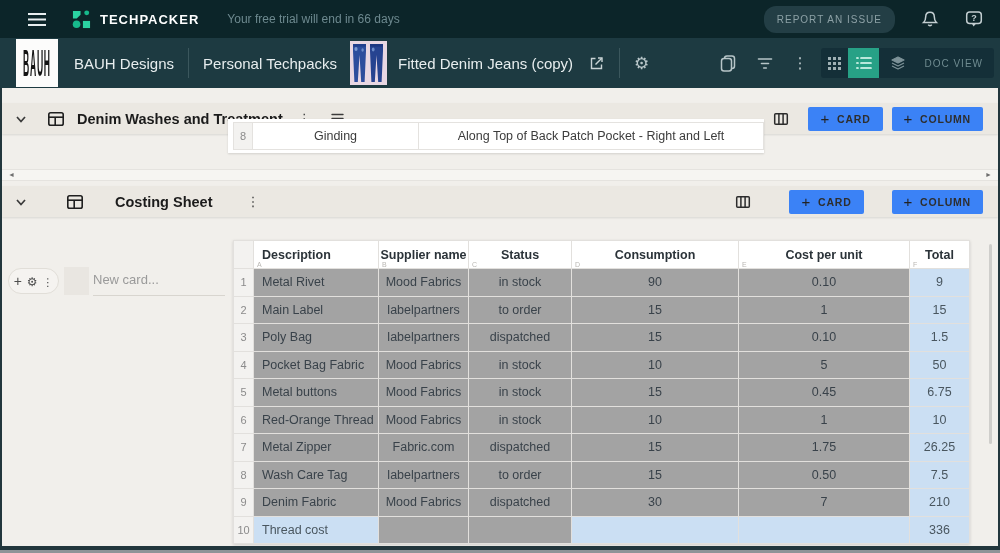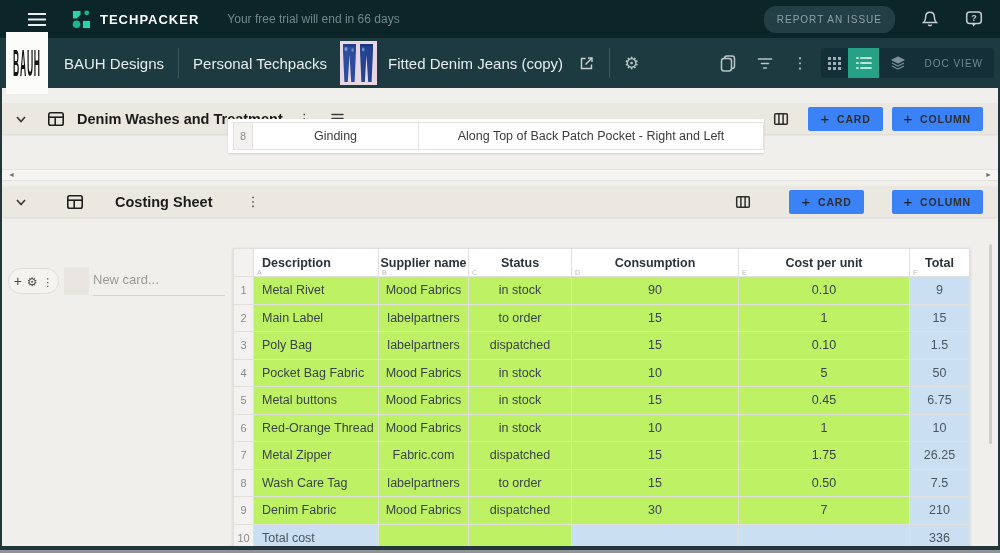--- a/index.html
+++ b/index.html
@@ -12,21 +12,21 @@
   .tp-logo { margin-left:25px; display:flex; }
   .brand { margin-left:9px; color:#fdfefe; font-weight:bold; font-size:13px; letter-spacing:1px; }
   .trial { margin-left:28px; color:#6d898f; font-size:12px; }
   .topbar .spacer, .toolbar .spacer, .sec-header .spacer { flex:1; }
   .report-btn { background:#233e45; color:#8da1a6; font-size:10px; letter-spacing:1px; padding:8px 13px; border-radius:12px; margin-right:25px; cursor:pointer; }
   .top-icon { margin-right:24px; display:flex; cursor:pointer; }
   .top-icon:last-child { margin-right:16px; }
 
   
   .toolbar { position:absolute; top:38px; left:0; width:100%; height:50px; background:#1d3a41; display:flex; align-items:center; color:#e7edee; }
-  .bauh-box { width:42px; height:62px; margin-left:6px; background:#fcfcfb; display:flex; align-items:center; justify-content:center; overflow:hidden; cursor:pointer; }
+  .bauh-box { width:42px; height:48px; margin-left:16px; background:#fcfcfb; display:flex; align-items:center; justify-content:center; overflow:hidden; cursor:pointer; }
   .bauh-text { font-size:11px; font-weight:600; letter-spacing:1px; color:#141414; transform:scale(0.78,3.3); }
   .bc-text { font-size:15px; white-space:nowrap; cursor:pointer; }
   .company { margin-left:16px; }
   .vsep { width:1px; height:30px; background:#3b575d; margin:0 14px; }
   .thumb { width:37px; height:44px; margin:0 11px 0 13px; flex:none; cursor:pointer; }
   .ext-icon { margin-left:15px; display:flex; cursor:pointer; }
   .gear-glyph { font-size:17px; color:#b7c5c8; cursor:pointer; }
   .tb-icon { margin-right:17px; display:flex; cursor:pointer; }
   .kebab-light { color:#c3ced1; font-size:15px; letter-spacing:0; margin-right:14px; cursor:pointer; }
   .kebab-light::before { content:"\22EE"; }
@@ -67,21 +67,21 @@
   .pill { position:absolute; left:8px; top:268px; width:51px; height:26px; background:#f5f3f0; border:1px solid #e1ded8; border-radius:13px; display:flex; align-items:center; justify-content:space-evenly; color:#4d4d4d; }
   .pill span { cursor:pointer; }
   .pill .p-plus::before { content:"+"; font-size:14px; }
   .pill .p-gear::before { content:"\2699"; font-size:12px; }
   .pill .p-kebab::before { content:"\22EE"; font-size:11px; }
   .drag-square { position:absolute; left:64px; top:267px; width:25px; height:28px; background:#e9e6e1; cursor:pointer; }
   .newcard-input { position:absolute; left:93px; top:268px; width:132px; border:none; border-bottom:1px solid #d8d5cf; background:transparent; font-size:13px; color:#a21caf; padding:4px 0 8px; outline:none; font-family:"Liberation Sans",sans-serif; }
   .newcard-input::placeholder { color:#9a9a9a; }
 
   
-  .cost-table { position:absolute; left:233px; top:248px; border-collapse:collapse; background:#bef264; box-shadow:0 1px 3px rgba(0,0,0,0.14); table-layout:fixed; }
+  .cost-table { position:absolute; left:233px; top:240px; border-collapse:collapse; background:#a3a3a3; box-shadow:0 1px 3px rgba(0,0,0,0.14); table-layout:fixed; }
   .cost-table th, .cost-table td { border:1px solid #e2e0dd; font-size:12.5px; color:#39424a; text-align:center; overflow:hidden; white-space:nowrap; }
   .cost-table tr { height:27.5px; }
   .cost-table thead tr { height:28px; }
   .cost-table th { font-weight:bold; color:#2b3339; position:relative; background:#fff; cursor:pointer; }
   .cost-table th .letter { position:absolute; left:3px; bottom:0px; font-size:7px; color:#b9b7b3; font-weight:normal; }
   .cost-table th.h-desc { text-align:left; padding-left:8px; }
   .cost-table .rnum { background:#f3f2f0; color:#8b8b8b; font-size:11px; }
   .cost-table td.desc { text-align:left; padding-left:8px; }
   .cost-table td.blue { background:#cbdff3; color:#49565f; }
   .cost-table td { cursor:cell; }
@@ -406,21 +406,21 @@
           <td class="rnum">9</td>
           <td class="desc">Denim Fabric</td>
           <td class="">Mood Fabrics</td>
           <td class="">dispatched</td>
           <td class="">30</td>
           <td class="">7</td>
           <td class="blue">210</td>
         </tr>
         <tr>
           <td class="rnum">10</td>
-          <td class="desc blue">Total cost</td>
+          <td class="desc blue">Thread cost</td>
           <td class=""></td>
           <td class=""></td>
           <td class="blue"></td>
           <td class="blue"></td>
           <td class="blue">336</td>
         </tr>
       </tbody>
   </table>
 
   <div class="vscroll"></div>

